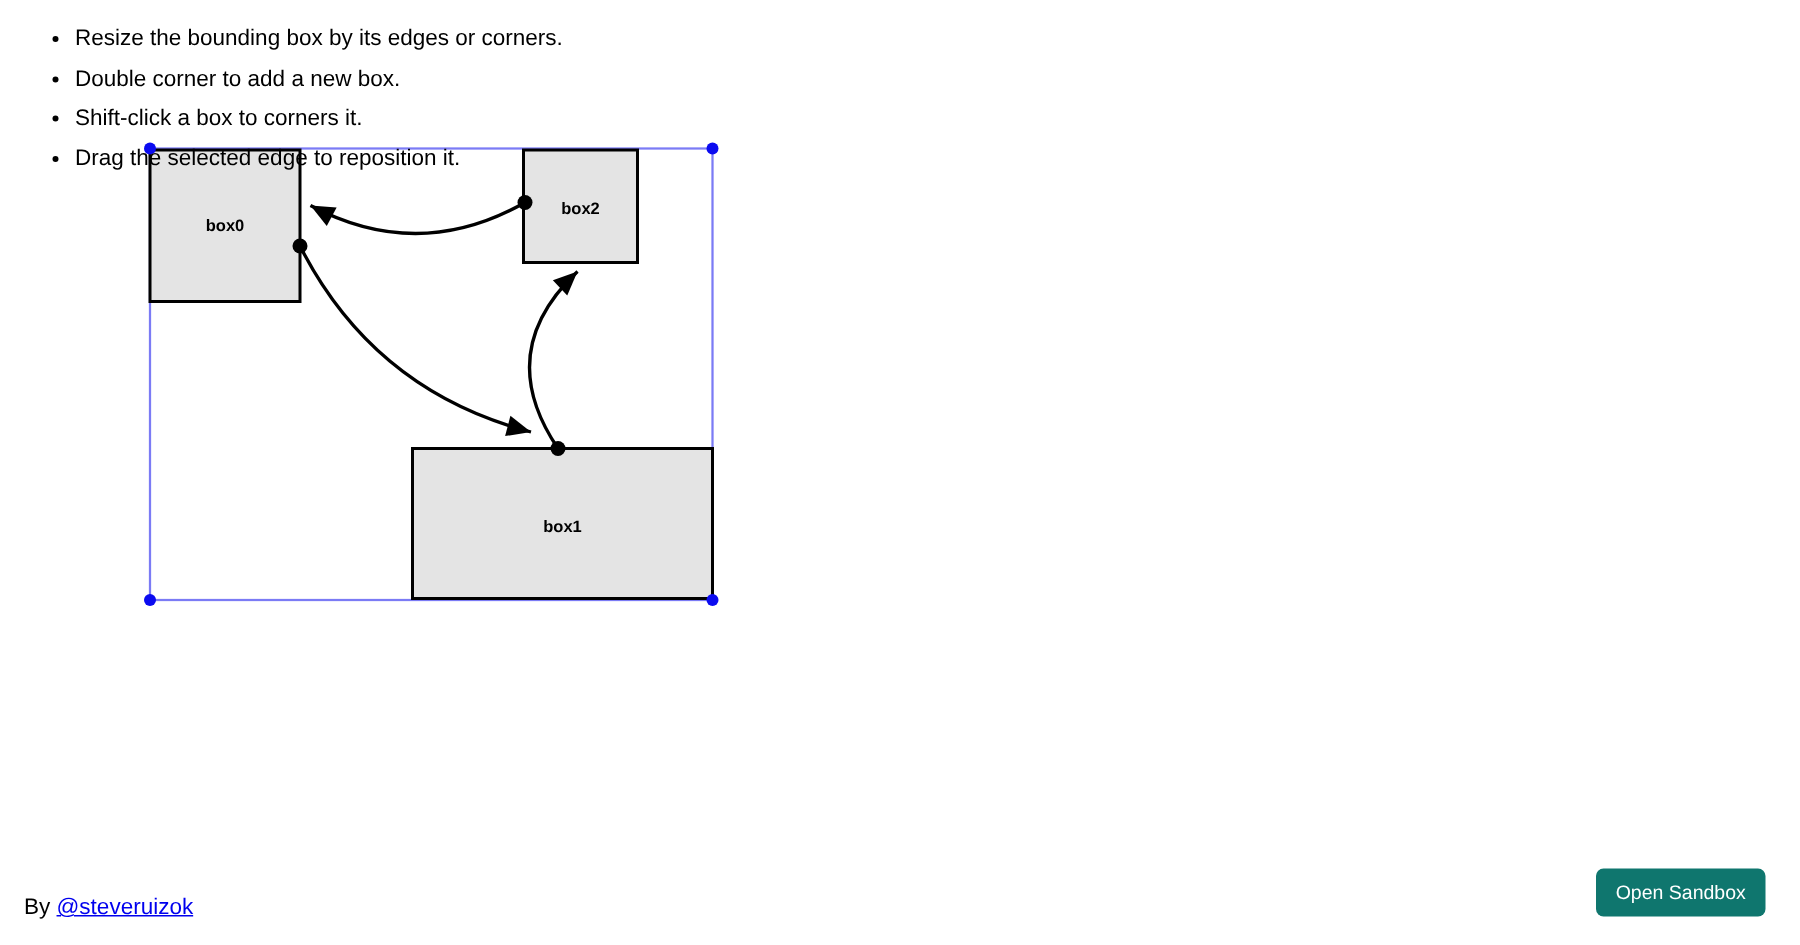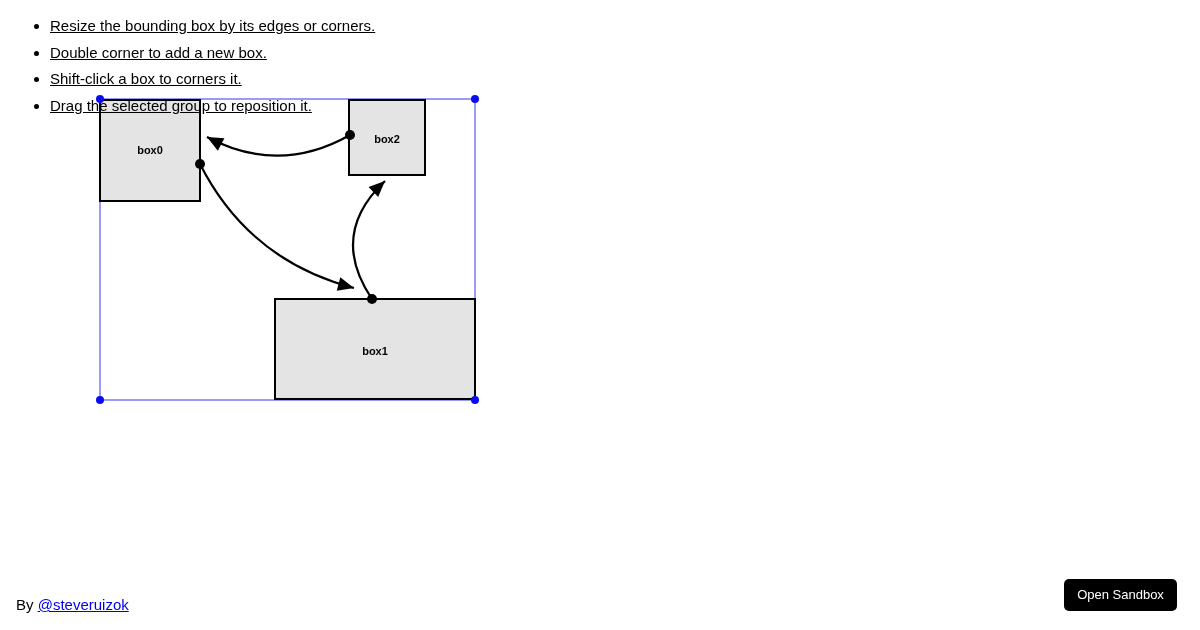--- a/index.html
+++ b/index.html
@@ -32,21 +32,20 @@
   }
   #intro-list {
     list-style: disc;
     margin: 0;
     padding-left: 34px;
   }
   #intro-list li {
     font-size: 15px;
     line-height: 26.5px;
     white-space: nowrap;
-    text-decoration: underline;
   }
 
   
   #canvas {
     position: absolute;
     left: 0;
     top: 0;
     width: 1200px;
     height: 560px;
     z-index: 2;
@@ -65,21 +64,21 @@
   }
   #footer-by a {
     color: #0000ee;
   }
   #sandbox-button {
     position: absolute;
     left: 1064px;
     top: 579px;
     width: 113px;
     height: 32px;
-    background: #000000;
+    background: #0f766e;
     color: #ffffff;
     border: none;
     border-radius: 5px;
     font-family: "Liberation Sans", sans-serif;
     font-size: 13px;
     line-height: 32px;
     text-align: center;
     padding: 0;
     cursor: pointer;
     z-index: 4;
@@ -125,21 +124,21 @@
         <circle cx="475" cy="400" r="4" fill="#0b0bf0"></circle>
       </g>
   </svg>
 </div>
 
 <div id="intro">
   <ul id="intro-list">
     <li>Resize the bounding box by its edges or corners.</li>
     <li>Double corner to add a new box.</li>
     <li>Shift-click a box to corners it.</li>
-    <li>Drag the selected group to reposition it.</li>
+    <li>Drag the selected edge to reposition it.</li>
   </ul>
 </div>
 
 <div id="footer-by">
   <span>By </span><a href="#">@steveruizok</a>
 </div>
 
 <button id="sandbox-button">Open Sandbox</button>
 
 </body></html>

